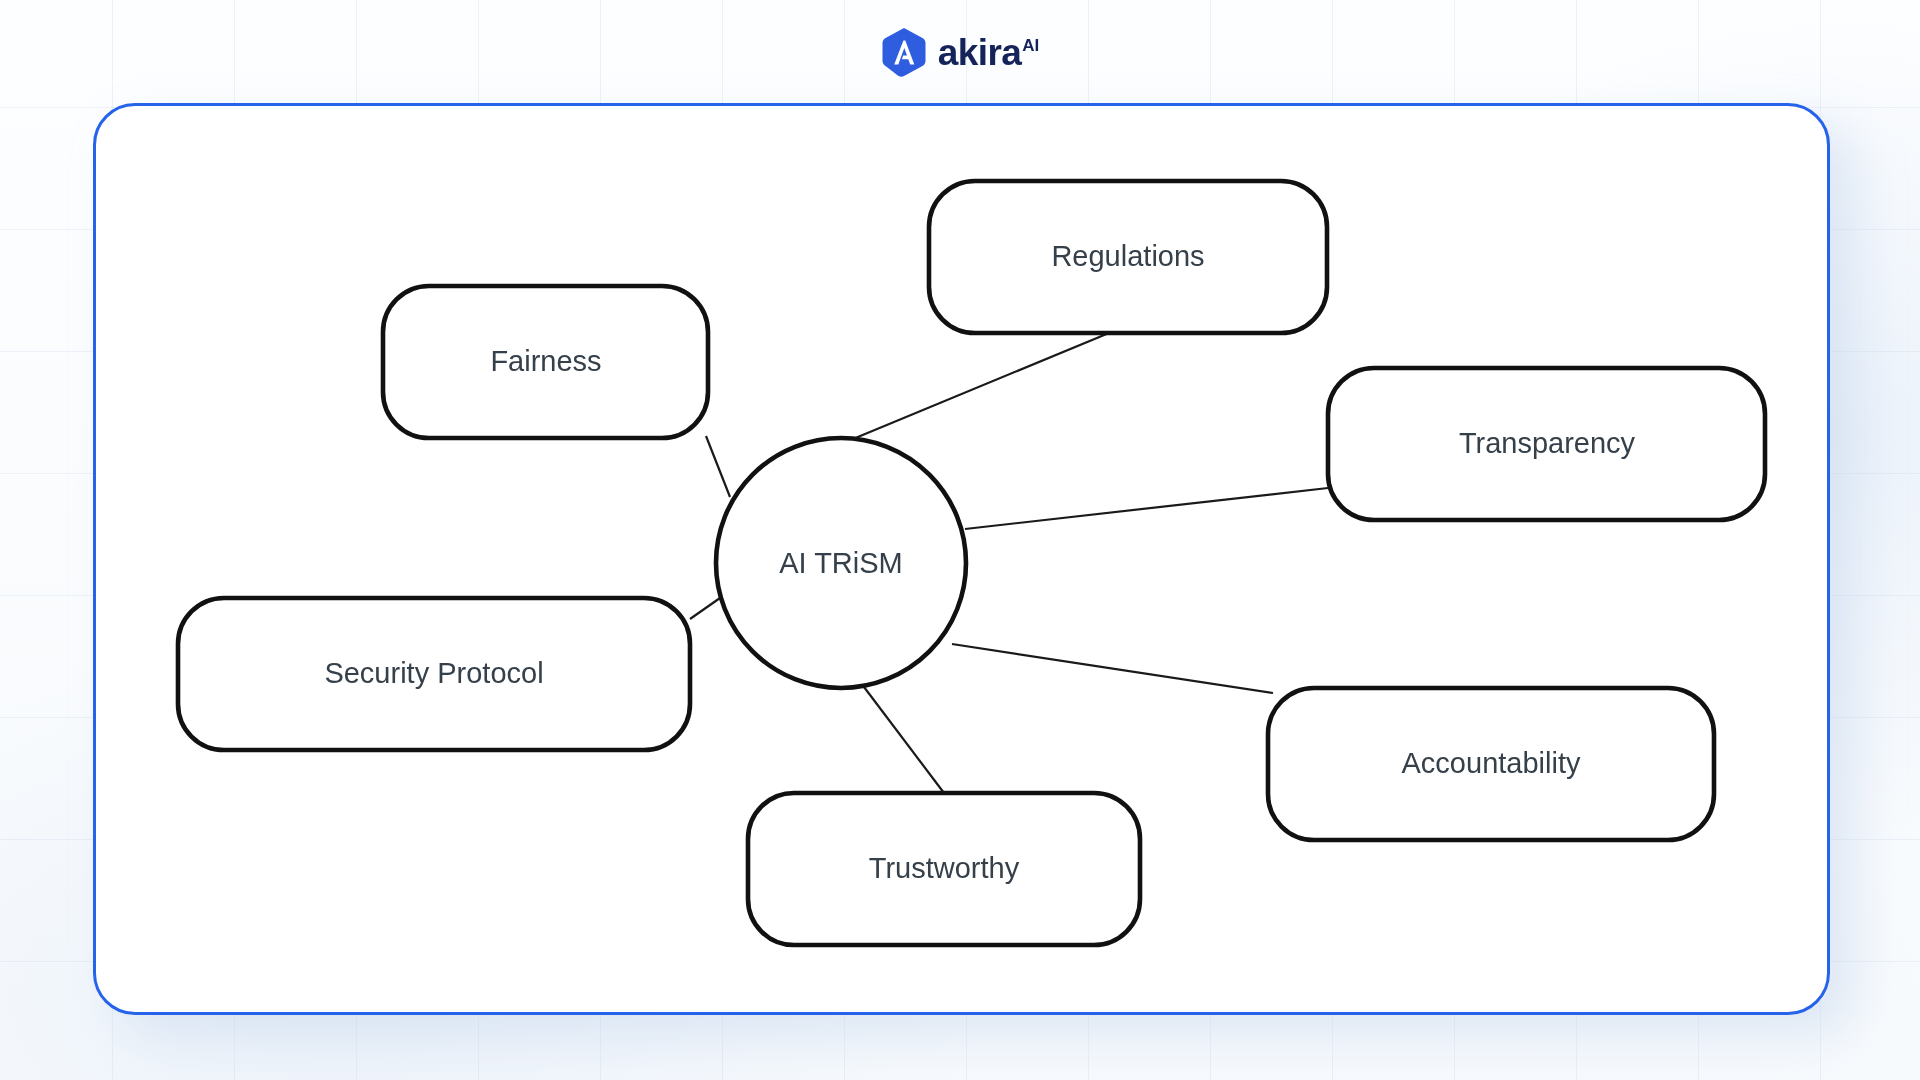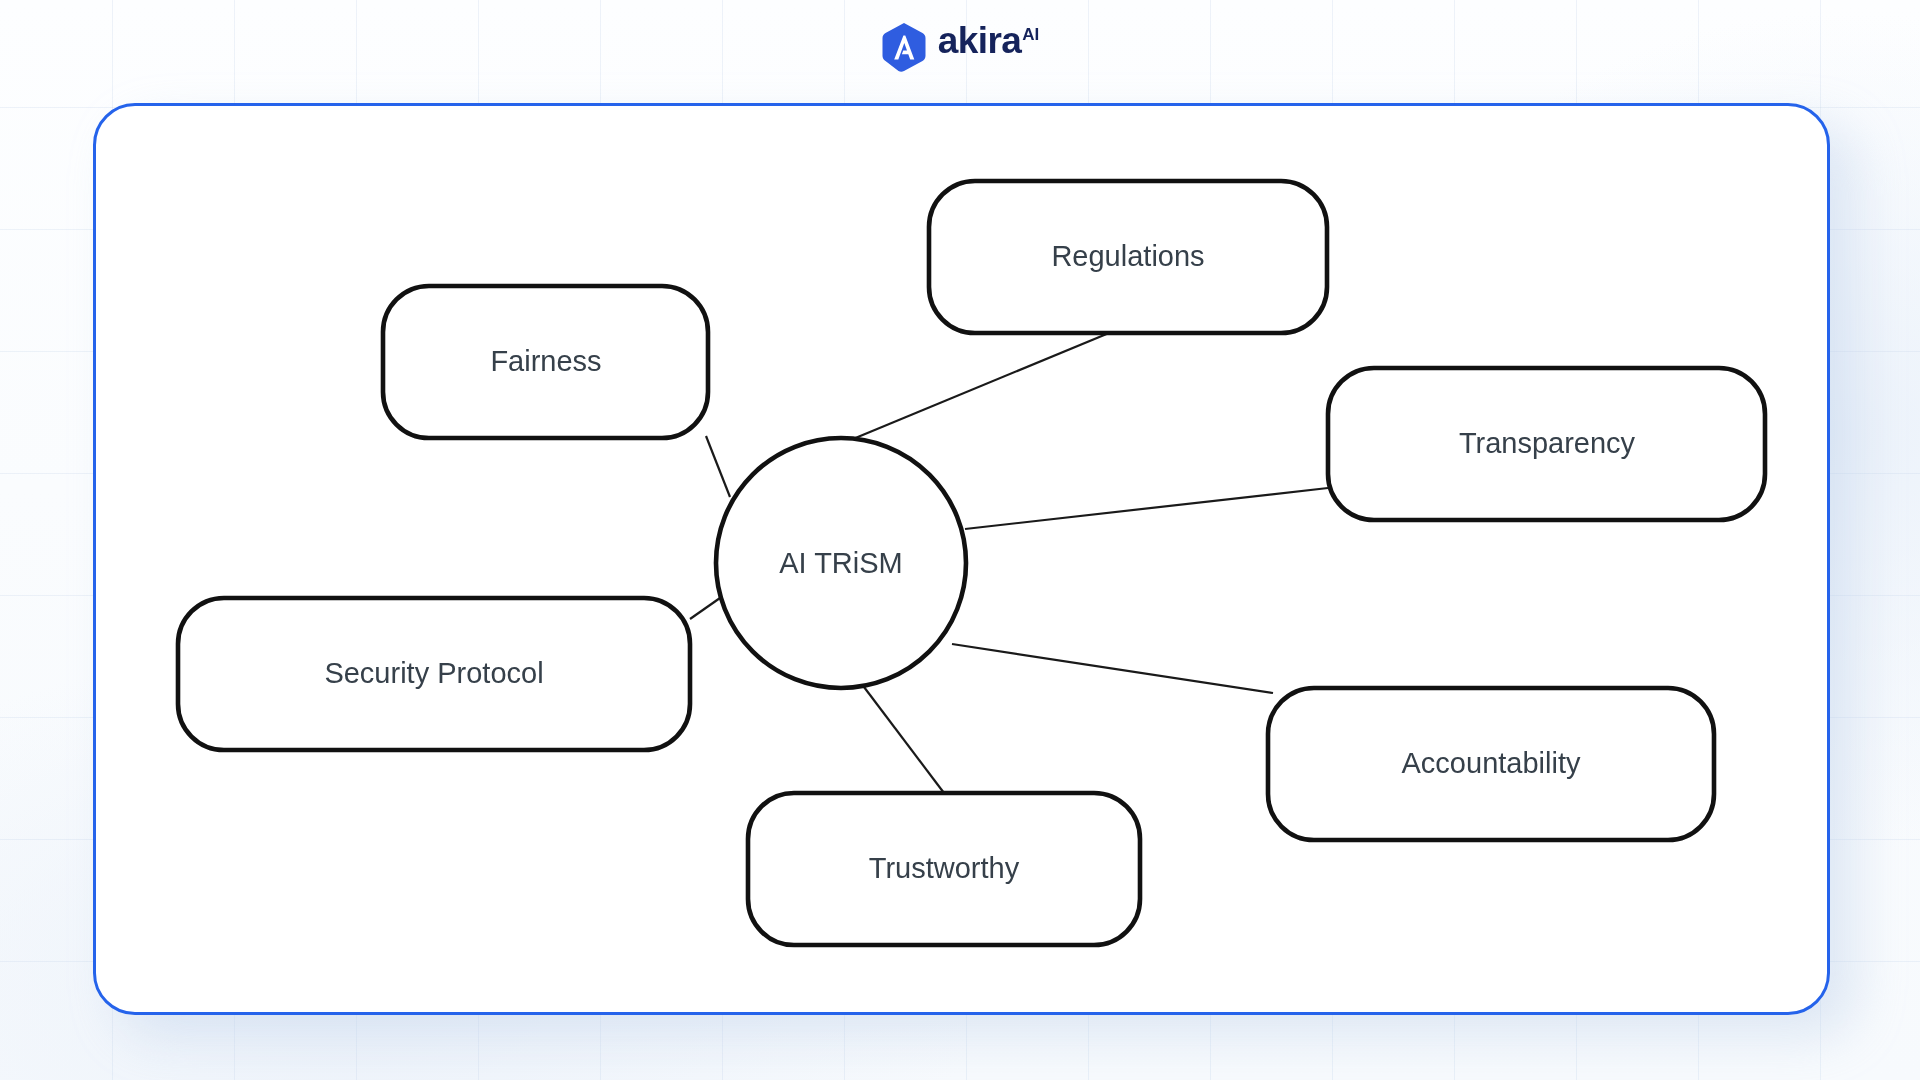--- a/index.html
+++ b/index.html
@@ -37,20 +37,21 @@
   }
 
   
   #header {
     position: absolute;
     left: 0;
     top: 22px;
     width: 1920px;
     height: 60px;
     display: flex;
+    align-items: center;
     justify-content: center;
     gap: 11px;
   }
   .logo-mark {
     width: 46px;
     height: 50px;
     position: relative;
     display: block;
   }
   .logo-word {

